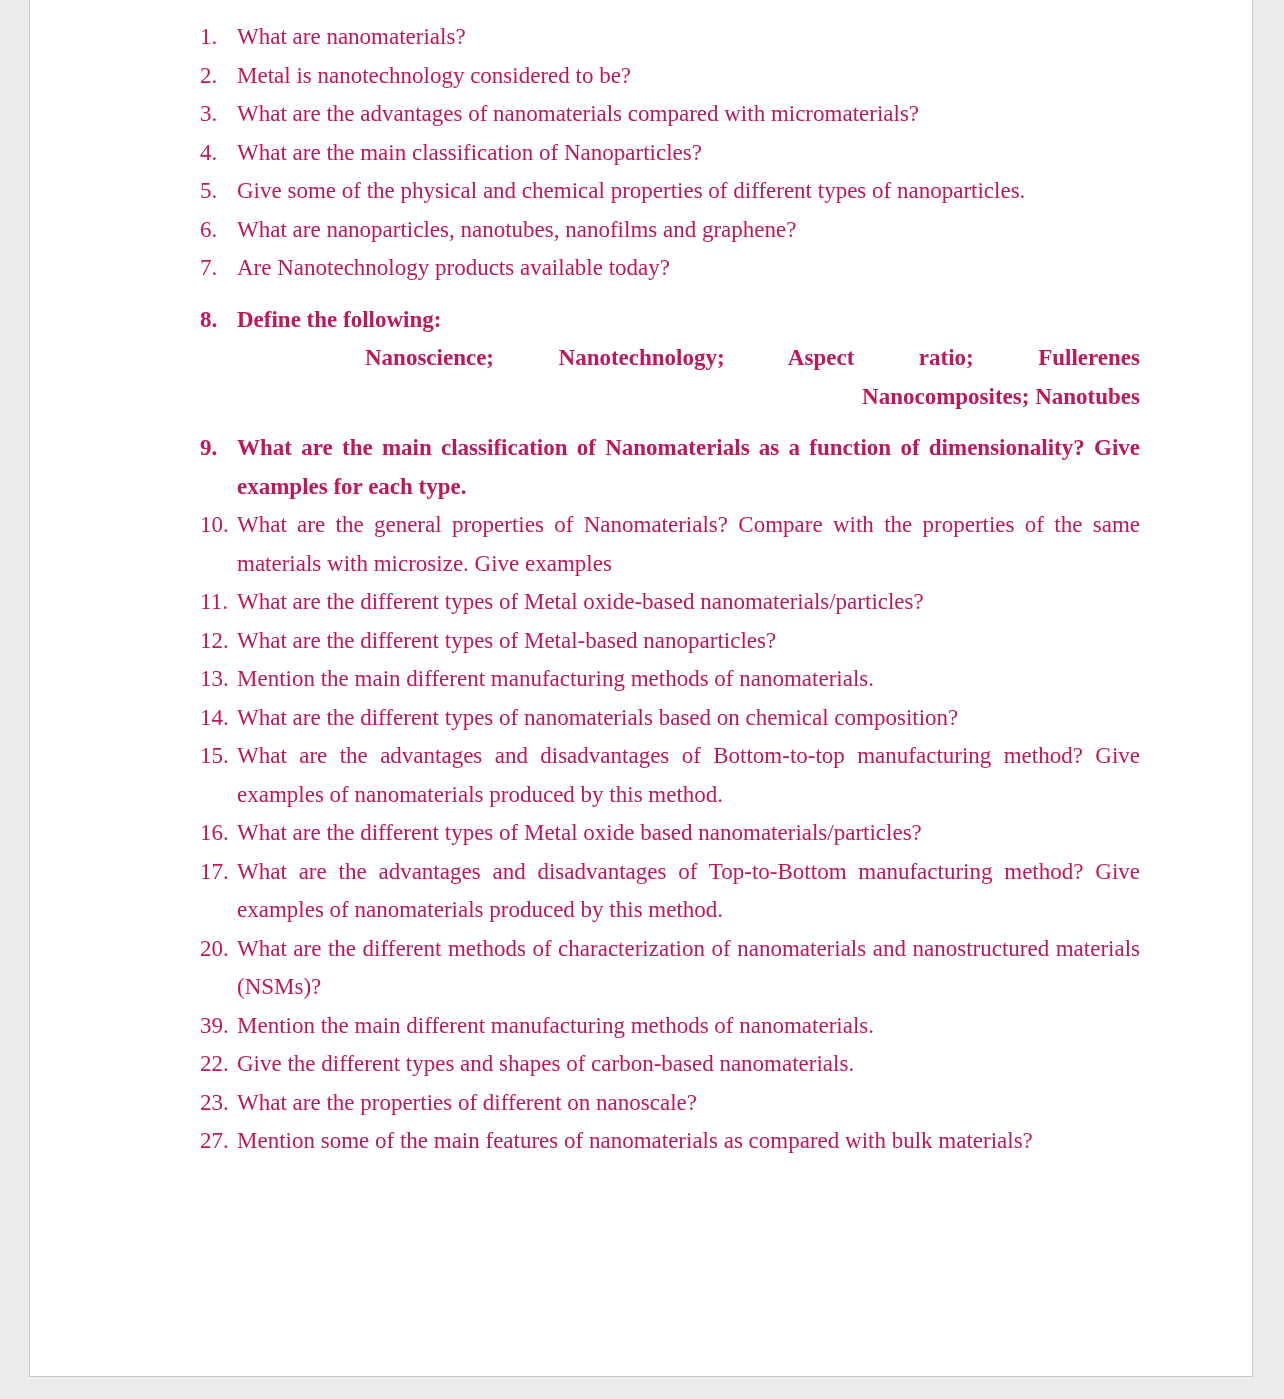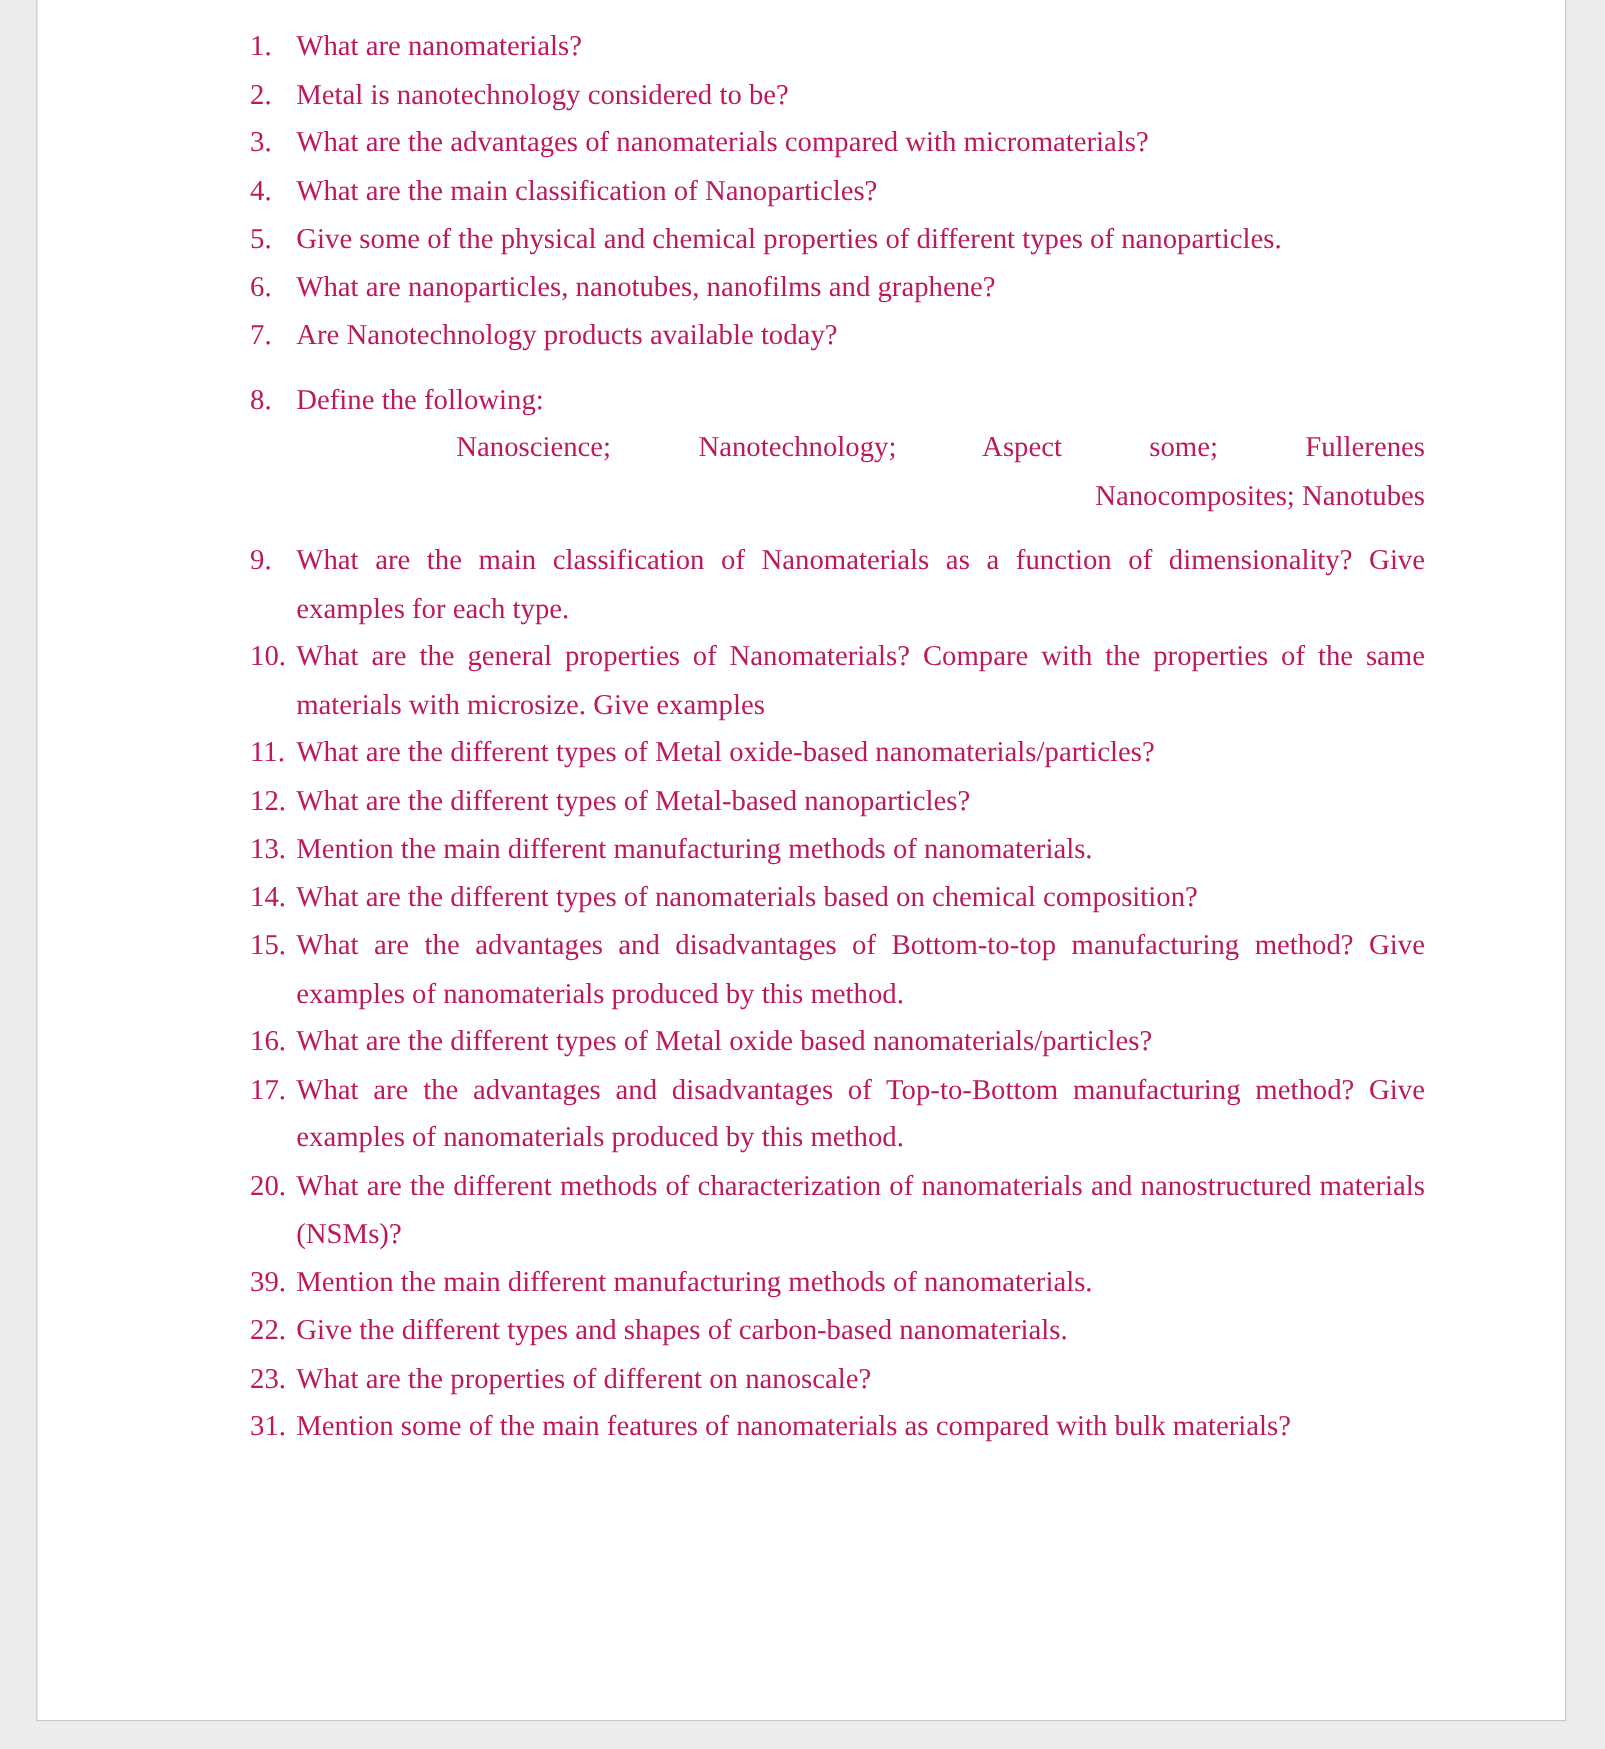--- a/index.html
+++ b/index.html
@@ -34,20 +34,21 @@
   .question-list {
     width: 940px;
   }
   .q {
     padding-left: 37px;
     text-indent: -37px;
     text-align: justify;
   }
   .q.space-before {
     margin-top: 13px;
+    font-weight: bold;
   }
   .qnum {
     display: inline-block;
     width: 37px;
     text-indent: 0;
   }
   .subline {
     text-indent: 0;
     margin-left: 128px;
     width: 775px;
@@ -64,30 +65,30 @@
 <div class="viewport">
   <div class="doc-page">
     <div class="question-list">
         <div class="q"><span class="qnum">1.</span><span class="qtext">What are nanomaterials?</span></div>
         <div class="q"><span class="qnum">2.</span><span class="qtext">Metal is nanotechnology considered to be?</span></div>
         <div class="q"><span class="qnum">3.</span><span class="qtext">What are the advantages of nanomaterials compared with micromaterials?</span></div>
         <div class="q"><span class="qnum">4.</span><span class="qtext">What are the main classification of Nanoparticles?</span></div>
         <div class="q"><span class="qnum">5.</span><span class="qtext">Give some of the physical and chemical properties of different types of nanoparticles.</span></div>
         <div class="q"><span class="qnum">6.</span><span class="qtext">What are nanoparticles, nanotubes, nanofilms and graphene?</span></div>
         <div class="q"><span class="qnum">7.</span><span class="qtext">Are Nanotechnology products available today?</span></div>
-        <div class="q space-before"><span class="qnum">8.</span><span class="qtext">Define the following:</span><div class="subline justify-last">Nanoscience; Nanotechnology; Aspect some; Fullerenes</div><div class="subline">Nanocomposites; Nanotubes</div></div>
+        <div class="q space-before"><span class="qnum">8.</span><span class="qtext">Define the following:</span><div class="subline justify-last">Nanoscience; Nanotechnology; Aspect ratio; Fullerenes</div><div class="subline">Nanocomposites; Nanotubes</div></div>
         <div class="q space-before"><span class="qnum">9.</span><span class="qtext">What are the main classification of Nanomaterials as a function of dimensionality? Give examples for each type.</span></div>
         <div class="q"><span class="qnum">10.</span><span class="qtext">What are the general properties of Nanomaterials? Compare with the properties of the same materials with microsize. Give examples</span></div>
         <div class="q"><span class="qnum">11.</span><span class="qtext">What are the different types of Metal oxide-based nanomaterials/particles?</span></div>
         <div class="q"><span class="qnum">12.</span><span class="qtext">What are the different types of Metal-based nanoparticles?</span></div>
         <div class="q"><span class="qnum">13.</span><span class="qtext">Mention the main different manufacturing methods of nanomaterials.</span></div>
         <div class="q"><span class="qnum">14.</span><span class="qtext">What are the different types of nanomaterials based on chemical composition?</span></div>
         <div class="q"><span class="qnum">15.</span><span class="qtext">What are the advantages and disadvantages of Bottom-to-top manufacturing method? Give examples of nanomaterials produced by this method.</span></div>
         <div class="q"><span class="qnum">16.</span><span class="qtext">What are the different types of Metal oxide based nanomaterials/particles?</span></div>
         <div class="q"><span class="qnum">17.</span><span class="qtext">What are the advantages and disadvantages of Top-to-Bottom manufacturing method? Give examples of nanomaterials produced by this method.</span></div>
         <div class="q"><span class="qnum">20.</span><span class="qtext">What are the different methods of characterization of nanomaterials and nanostructured materials (NSMs)?</span></div>
         <div class="q"><span class="qnum">39.</span><span class="qtext">Mention the main different manufacturing methods of nanomaterials.</span></div>
         <div class="q"><span class="qnum">22.</span><span class="qtext">Give the different types and shapes of carbon-based nanomaterials.</span></div>
         <div class="q"><span class="qnum">23.</span><span class="qtext">What are the properties of different on nanoscale?</span></div>
-        <div class="q"><span class="qnum">31.</span><span class="qtext">Mention some of the main features of nanomaterials as compared with bulk materials?</span></div>
+        <div class="q"><span class="qnum">27.</span><span class="qtext">Mention some of the main features of nanomaterials as compared with bulk materials?</span></div>
       </div>
   </div>
 </div>
 
 </body></html>

